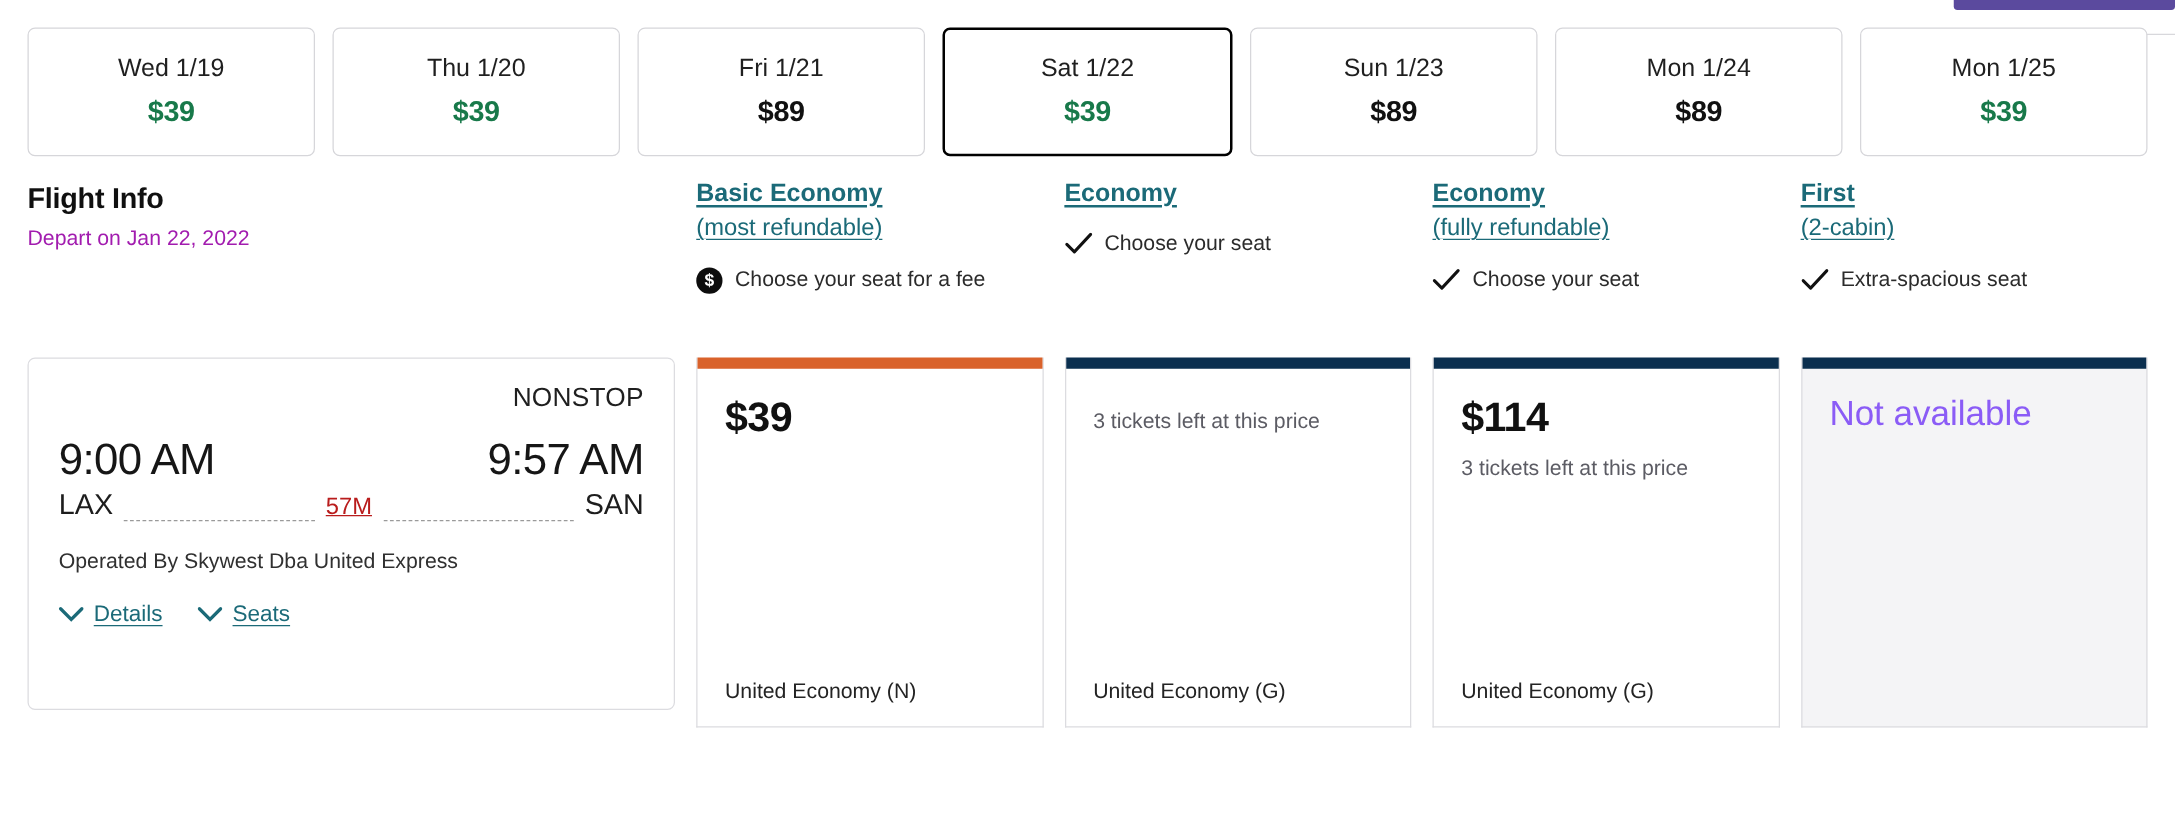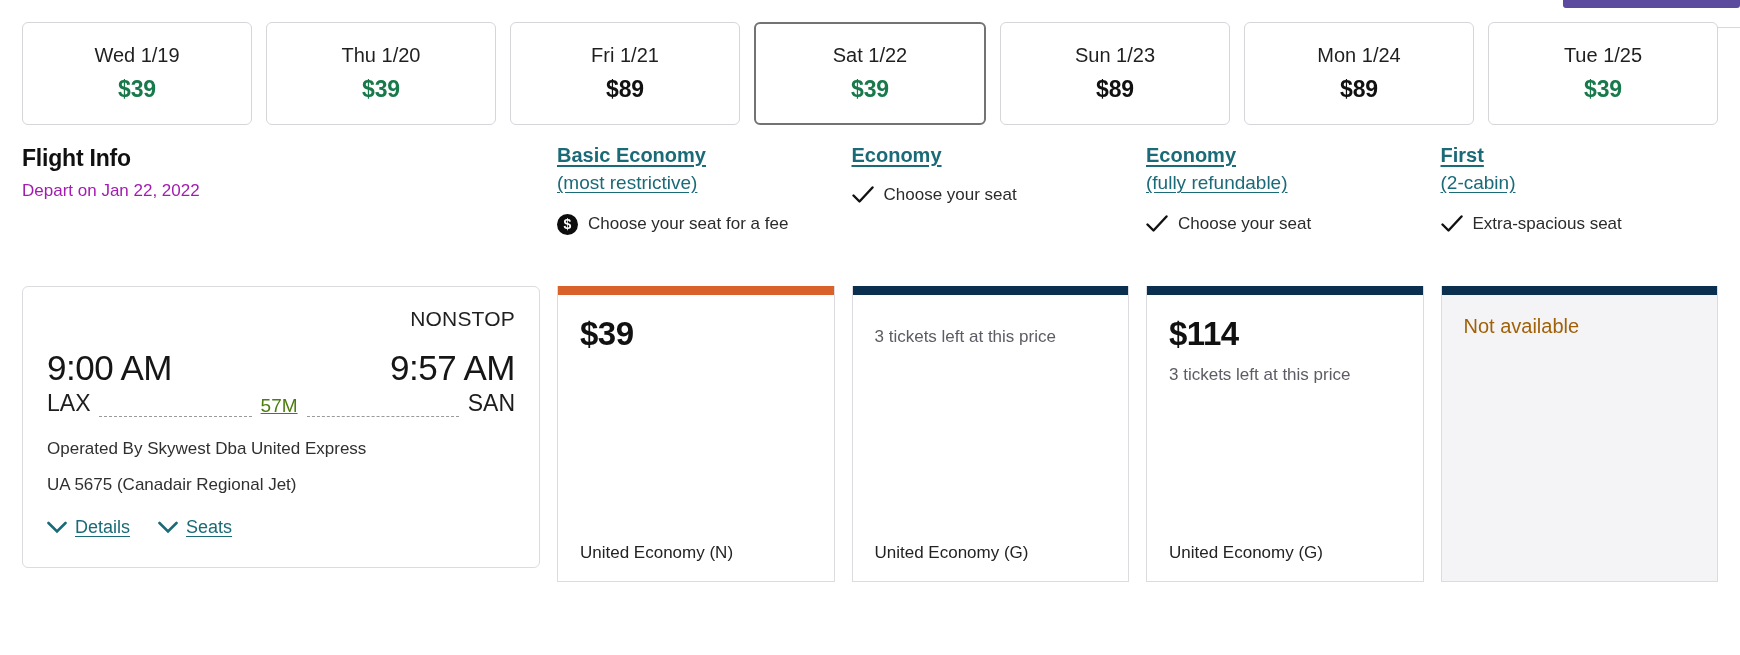--- a/index.html
+++ b/index.html
@@ -30,21 +30,21 @@
     display: flex; gap: 14px; padding: 0 22px;
   }
   .date-card {
     flex: 1 1 0; background: #fff;
     border: 1px solid #d6d6da; border-radius: 6px;
     display: flex; flex-direction: column;
     align-items: center; justify-content: center;
     gap: 9px; cursor: pointer;
   }
   .date-card.selected {
-    border: 2px solid #737373;
+    border: 2px solid #000000;
   }
   .date-label { font-size: 20px; color: #1f1f1f; font-weight: 400; }
   .date-price { font-size: 23px; font-weight: 700; letter-spacing: -0.2px; }
   .price-low  { color: #18794a; }
   .price-high { color: #111111; }
 
   
   .header-row {
     position: absolute; top: 136px; left: 0;
     width: 1740px; height: 120px;
@@ -96,21 +96,21 @@
   .times-row {
     display: flex; justify-content: space-between;
     align-items: baseline; margin-top: 17px;
   }
   .time { font-size: 35px; font-weight: 300; color: #161616; letter-spacing: -0.5px; }
   .route-row {
     display: flex; align-items: flex-end; gap: 9px; margin-top: 2px;
   }
   .airport { font-size: 23px; font-weight: 300; color: #1d1d1d; }
   .dotline { flex: 1 1 0; border-top: 1px dashed #9a9a9a; height: 0; margin-top: 3px; }
-  .duration { font-size: 19px; color: #4d7c0f; text-decoration: underline; }
+  .duration { font-size: 19px; color: #b91c1c; text-decoration: underline; }
   .operated { font-size: 17px; color: #303030; margin-top: 22px; }
   .flightno { font-size: 17px; color: #303030; margin-top: 16px; }
   .card-links { display: flex; gap: 28px; margin-top: 22px; }
   .card-link {
     display: flex; align-items: center; gap: 8px; cursor: pointer;
   }
   .card-link-text {
     font-size: 18px; color: #1b6a78;
     text-decoration: underline; text-underline-offset: 3px;
   }
@@ -123,21 +123,21 @@
     background: #fff; display: flex; flex-direction: column;
     position: relative; cursor: pointer;
   }
   .fare-card.unavailable { background: #f4f4f6; cursor: default; }
   .fare-topbar { height: 9px; width: 100%; flex: none; }
   .fare-body { flex: 1 1 auto; padding: 20px 22px 0 22px; }
   .fare-price { font-size: 33px; font-weight: 700; letter-spacing: -0.5px; }
   .fare-price.green { color: #18794a; }
   .fare-price.dark  { color: #111111; }
   .fare-left { font-size: 17px; color: #5c5c64; margin-top: 12px; }
-  .fare-unavail { font-size: 20px; color: #a16207; }
+  .fare-unavail { font-size: 28px; color: #8b5cf6; }
   .fare-footer { padding: 0 22px 18px 22px; font-size: 17px; color: #232323; }
 </style>
 </head>
 <body>
 
 <div id="root">
 
   <div class="top-cut-bar"></div>
   <div class="top-hairline"></div>
 
@@ -160,32 +160,32 @@
       </div>
       <div class="date-card">
         <span class="date-label">Sun 1/23</span>
         <span class="date-price price-high">$89</span>
       </div>
       <div class="date-card">
         <span class="date-label">Mon 1/24</span>
         <span class="date-price price-high">$89</span>
       </div>
       <div class="date-card">
-        <span class="date-label">Tue 1/25</span>
+        <span class="date-label">Mon 1/25</span>
         <span class="date-price price-low">$39</span>
       </div>
     </div>
 
   <div class="header-row">
     <div class="flight-info-cell">
       <div class="flight-info-title">Flight Info</div>
       <div class="flight-info-sub">Depart on Jan 22, 2022</div>
     </div>
     <div style="display:flex; flex:1 1 0;" id="fare-heads">
-        <div class="fare-head"><span class="fare-link">Basic Economy</span><span class="fare-sublink">(most restrictive)</span><div class="feature-line">
+        <div class="fare-head"><span class="fare-link">Basic Economy</span><span class="fare-sublink">(most refundable)</span><div class="feature-line">
             <span class="fee-icon">$</span>
             <span class="feature-text">Choose your seat for a fee</span>
           </div></div>
         <div class="fare-head"><span class="fare-link">Economy</span><div class="feature-line">
             <svg class="check-icon" viewBox="0 0 22 18">
               <path d="M1.5 9.5 L7.5 15.5 L20.5 1.5" fill="none" stroke="#111" stroke-width="2.4" stroke-linecap="round" stroke-linejoin="round"></path>
             </svg>
             <span class="feature-text">Choose your seat</span>
           </div></div>
         <div class="fare-head"><span class="fare-link">Economy</span><span class="fare-sublink">(fully refundable)</span><div class="feature-line">
@@ -211,21 +211,20 @@
         <span class="time">9:57 AM</span>
       </div>
       <div class="route-row">
         <span class="airport">LAX</span>
         <span class="dotline"></span>
         <span class="duration">57M</span>
         <span class="dotline"></span>
         <span class="airport">SAN</span>
       </div>
       <div class="operated">Operated By Skywest Dba United Express</div>
-      <div class="flightno">UA 5675 (Canadair Regional Jet)</div>
       <div class="card-links">
         <div class="card-link">
           <svg class="chev" viewBox="0 0 20 13">
             <path d="M1.5 2 L10 10.5 L18.5 2" fill="none" stroke="#1b6a78" stroke-width="2.6" stroke-linecap="round"></path>
           </svg>
           <span class="card-link-text">Details</span>
         </div>
         <div class="card-link">
           <svg class="chev" viewBox="0 0 20 13">
             <path d="M1.5 2 L10 10.5 L18.5 2" fill="none" stroke="#1b6a78" stroke-width="2.6" stroke-linecap="round"></path>

